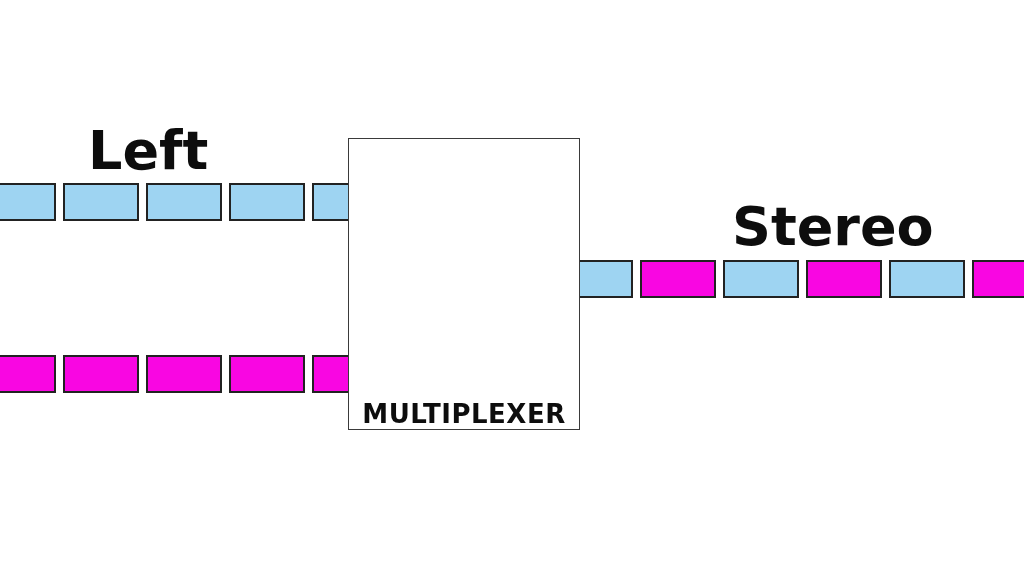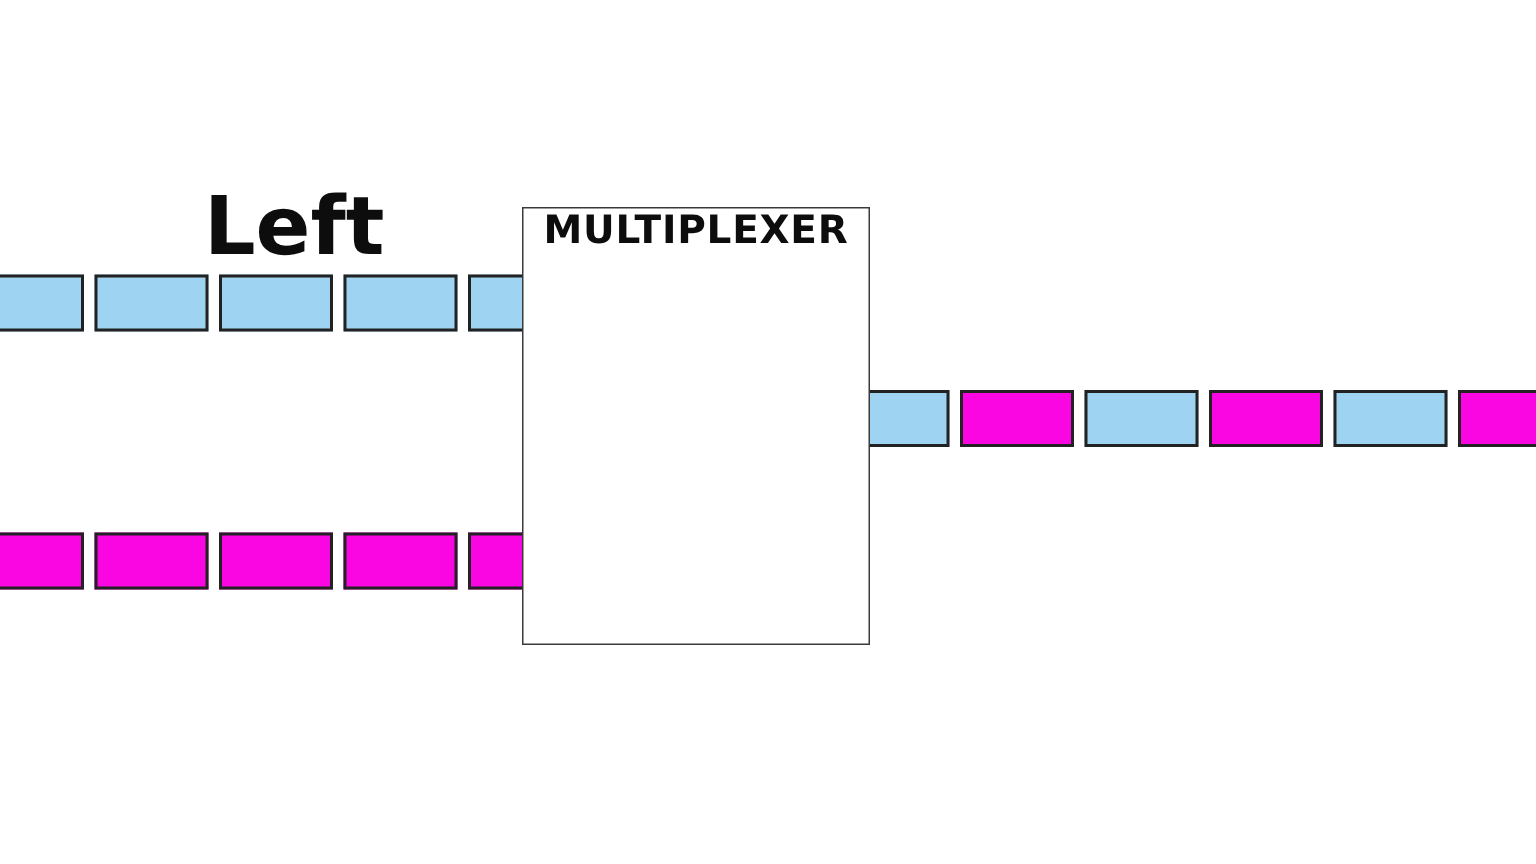--- a/index.html
+++ b/index.html
@@ -16,21 +16,20 @@
     font-family: "DejaVu Sans", "Liberation Sans", sans-serif;
   }
   .channel-label {
     position: absolute;
     font-size: 54px;
     font-weight: bold;
     line-height: 1;
     color: #0d0d0d;
     letter-spacing: 0px;
     white-space: nowrap;
-    margin-left: 48px;
   }
   .label-left   { left: 88px;  top: 124px; }
   .label-right  { left: 100px; top: 408px; }
   .label-stereo { left: 732px; top: 200px; }
 
   .block-row {
     position: absolute;
     display: flex;
     gap: 7px;
     z-index: 1;
@@ -51,21 +50,21 @@
     position: absolute;
     left: 348px;
     top: 138px;
     width: 232px;
     height: 292px;
     box-sizing: border-box;
     background: #ffffff;
     border: 1.5px solid #3a3a3a;
     z-index: 2;
     display: flex;
-    align-items: flex-start;
+    align-items: flex-end;
     justify-content: center;
   }
   .mux-text {
     font-size: 26px;
     font-weight: bold;
     letter-spacing: 0.5px;
     color: #0d0d0d;
     white-space: nowrap;
   }
 </style>
@@ -90,20 +89,21 @@
       <div class="block" style="background: rgb(249, 6, 226); border-color: rgb(34, 34, 34);"></div>
       <div class="block" style="background: rgb(249, 6, 226); border-color: rgb(34, 34, 34);"></div>
       <div class="block" style="background: rgb(249, 6, 226); border-color: rgb(34, 34, 34);"></div>
     </div>
 
 
   <div class="mux-box">
     <span class="mux-text">MULTIPLEXER</span>
   </div>
 
+  <div class="channel-label label-stereo">Stereo</div>
 
   <div class="block-row row-stereo">
       <div class="block" style="background: rgb(158, 212, 242); border-color: rgb(34, 34, 34);"></div>
       <div class="block" style="background: rgb(249, 6, 226); border-color: rgb(34, 34, 34);"></div>
       <div class="block" style="background: rgb(158, 212, 242); border-color: rgb(34, 34, 34);"></div>
       <div class="block" style="background: rgb(249, 6, 226); border-color: rgb(34, 34, 34);"></div>
       <div class="block" style="background: rgb(158, 212, 242); border-color: rgb(34, 34, 34);"></div>
       <div class="block" style="background: rgb(249, 6, 226); border-color: rgb(34, 34, 34);"></div>
     </div>
 

